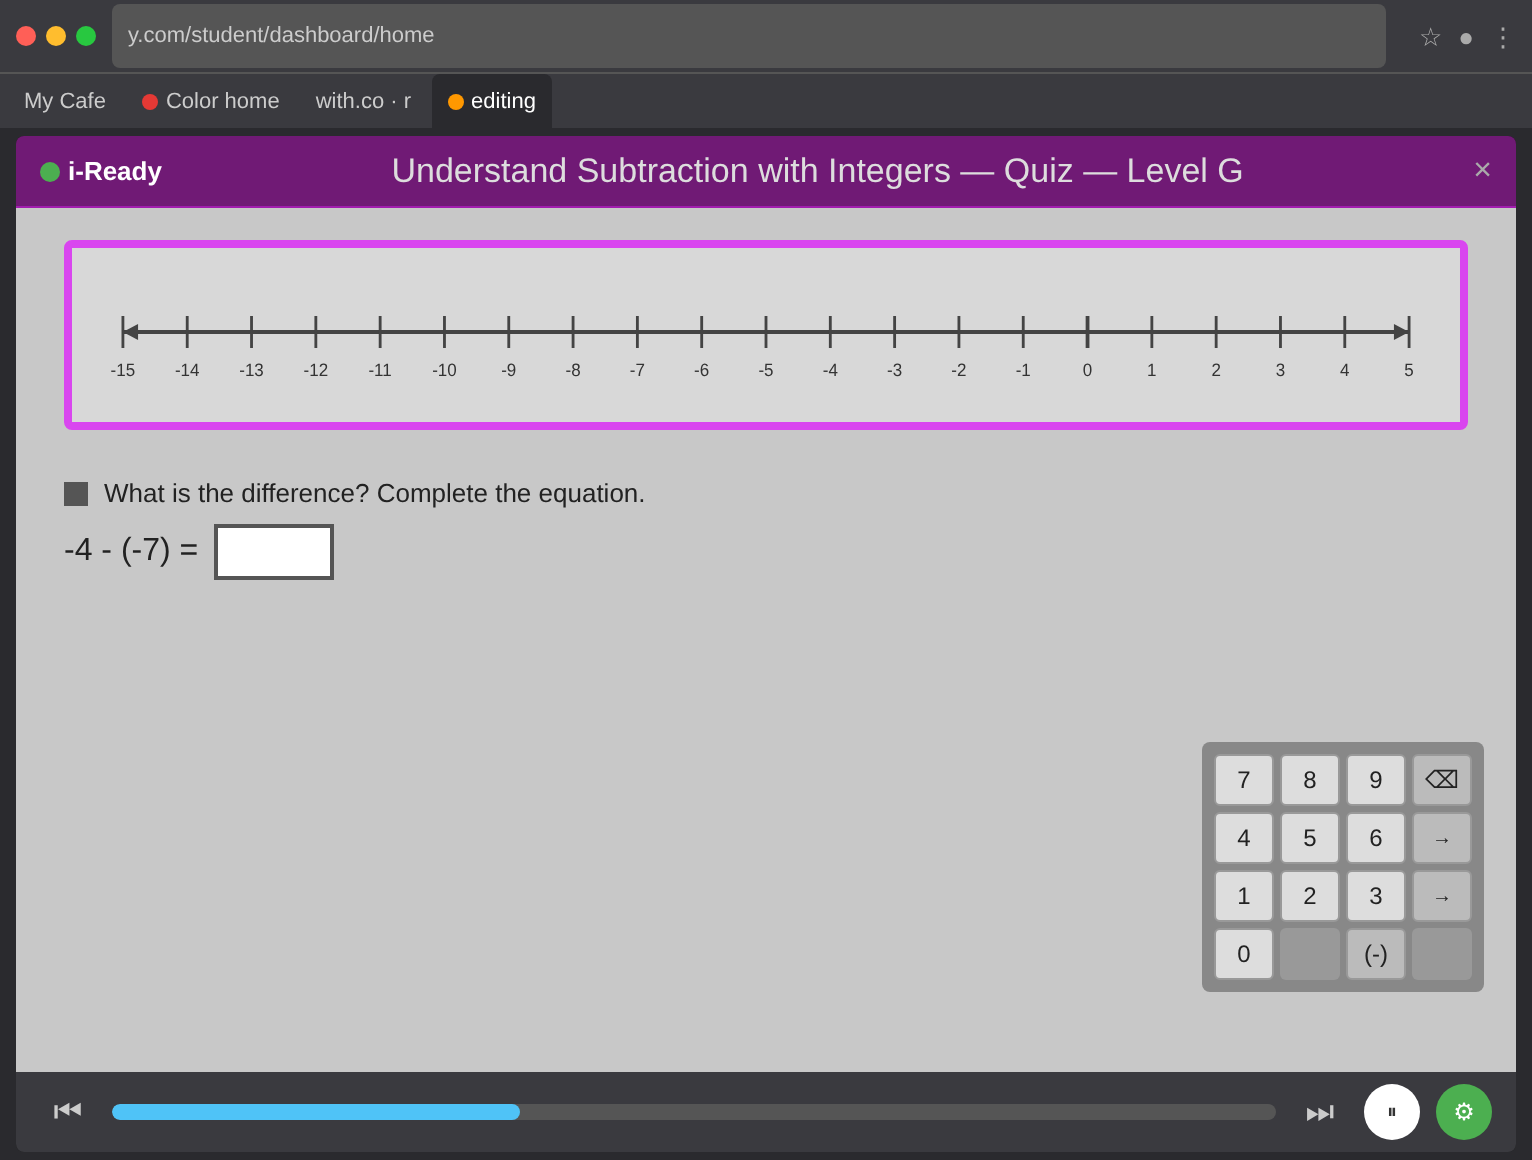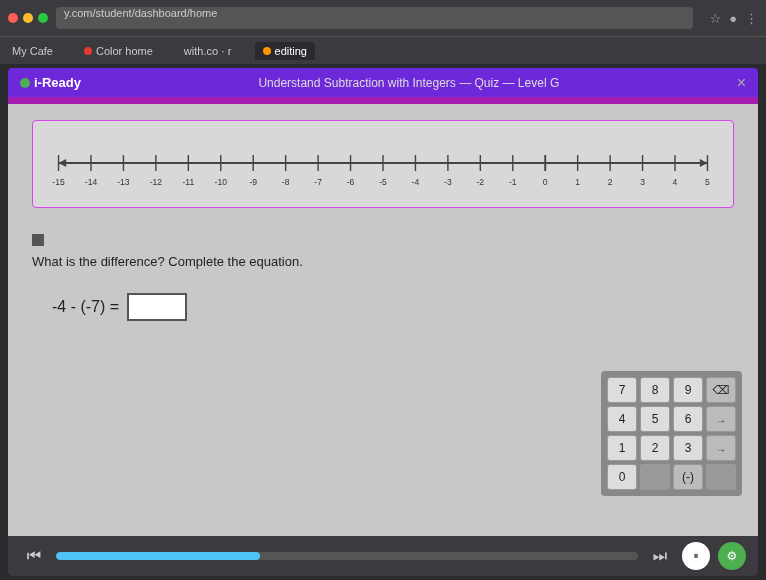--- a/index.html
+++ b/index.html
@@ -27,36 +27,35 @@
     .browser-dot {
       width: 10px; height: 10px; border-radius: 50%;
     }
     .dot-red { background: #ff5f57; }
     .dot-yellow { background: #ffbd2e; }
     .dot-green { background: #28c840; }
     .address-bar {
       flex: 1;
       background: #555;
       border-radius: 4px;
-      height: 22px;
-      display: flex;
-      align-items: flex-start;
+      height: 32px;
+      display: flex;
+      align-items: center;
       padding: 0 8px;
       color: #ccc;
       font-size: 11px;
     }
 
     
     .tab-bar {
       background: #3a3a3f;
       height: 28px;
       display: flex;
-      align-items: center;
       padding: 0 4px;
-      gap: 15px;
+      gap: 2px;
       border-top: 1px solid #555;
     }
     .tab-item {
       display: flex;
       align-items: center;
       padding: 3px 8px;
       border-radius: 4px 4px 0 0;
       font-size: 11px;
       color: #ccc;
       gap: 4px;
@@ -79,42 +78,42 @@
       margin: 4px 8px;
       border-radius: 4px;
       overflow: hidden;
       height: calc(580px - 36px - 28px - 8px);
       display: flex;
       flex-direction: column;
     }
 
     
     .iready-header {
-      background: #6d28d9;
+      background: #701a75;
       height: 36px;
       display: flex;
       align-items: center;
       justify-content: space-between;
       padding: 0 12px;
-      border-bottom: 7px solid #a21caf;
+      border-bottom: 1px solid #a21caf;
     }
     .iready-logo {
       display: flex;
       align-items: center;
       gap: 4px;
       font-size: 13px;
       font-weight: bold;
       color: #fff;
     }
     .logo-dot {
       width: 10px; height: 10px; border-radius: 50%;
       background: #4caf50;
     }
     .quiz-title {
-      font-size: 12px;
+      font-size: 17px;
       color: #ddd;
       text-align: center;
       flex: 1;
     }
     .close-btn {
       color: #aaa;
       font-size: 16px;
       cursor: pointer;
     }
 
@@ -122,53 +121,51 @@
     .quiz-content {
       background: #c8c8c8;
       flex: 1;
       padding: 16px 24px;
       position: relative;
     }
 
     
     .number-line-container {
       background: #d8d8d8;
-      border: 1px solid #d946ef;
+      border: 4px solid #d946ef;
       border-radius: 4px;
       padding: 20px 16px 12px;
       margin-bottom: 16px;
     }
 
     
     .question-section {
       padding: 8px 0;
     }
     .question-prompt {
       display: flex;
       align-items: flex-start;
       gap: 8px;
-      margin-bottom: 24px;
+      margin-bottom: 8px;
       font-size: 13px;
       color: #222;
-      flex-direction: column;
     }
     .question-square {
       width: 12px; height: 12px;
       background: #555;
       margin-top: 2px;
       flex-shrink: 0;
     }
     .equation-line {
       display: flex;
       align-items: center;
       gap: 8px;
       font-size: 16px;
       color: #222;
       font-weight: 500;
-      margin-left: 20px;
     }
     .answer-box {
       width: 60px;
       height: 28px;
       border: 2px solid #555;
       background: #fff;
       display: inline-block;
     }
 
     

